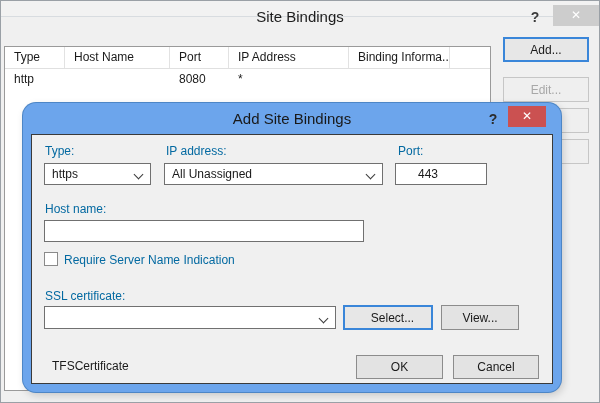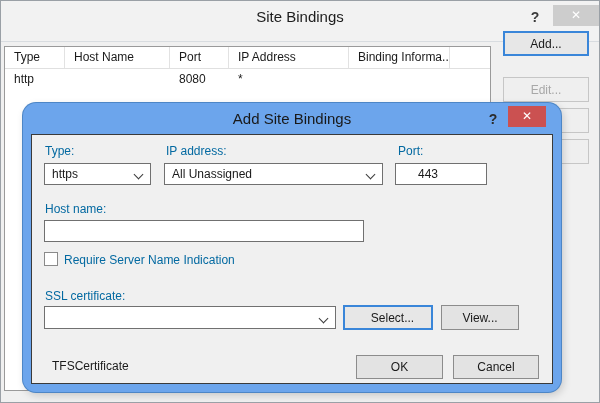--- a/index.html
+++ b/index.html
@@ -11,21 +11,21 @@
     background: #ffffff;
   }
   .window {
     position: relative;
     width: 600px; height: 403px;
     background: #f0f0f0;
     border: 1px solid #9aa0a6;
     overflow: hidden;
   }
   .p-titlebar {
-    position: absolute; left: 0; top: 0; width: 100%; height: 41px;
+    position: absolute; left: 0; top: 0; width: 100%; height: 16px;
     background: #f2f2f2;
     border-bottom: 1px solid #d8dce0;
   }
   .p-title {
     position: absolute; left: 0; top: 7px; width: 100%;
     text-align: center; font-size: 15px; color: #1c1c1c;
   }
   .p-help {
     position: absolute; left: 524px; top: 6px; width: 20px; height: 20px;
     font-size: 14px; font-weight: bold; color: #3a3a3a;
@@ -132,21 +132,21 @@
     <div class="t-row">
       <div class="t-cell c0">http</div>
       <div class="t-cell c1"></div>
       <div class="t-cell c2">8080</div>
       <div class="t-cell c3">*</div>
       <div class="t-cell c4"></div>
       <div class="t-cell c5"></div>
     </div>
   </div>
 
-  <div class="btn focused side-btn" style="top:30px;">Add...</div>
+  <div class="btn focused side-btn" style="top:36px;">Add...</div>
   <div class="btn disabled side-btn" style="top:76px;">Edit...</div>
   <div class="btn disabled side-btn" style="top:107px;"></div>
   <div class="btn disabled side-btn" style="top:138px;"></div>
 
   <div class="dialog">
     <div class="d-title">Add Site Bindings</div>
     <div class="d-help">?</div>
     <div class="d-close">✕</div>
 
     <div class="d-content">

